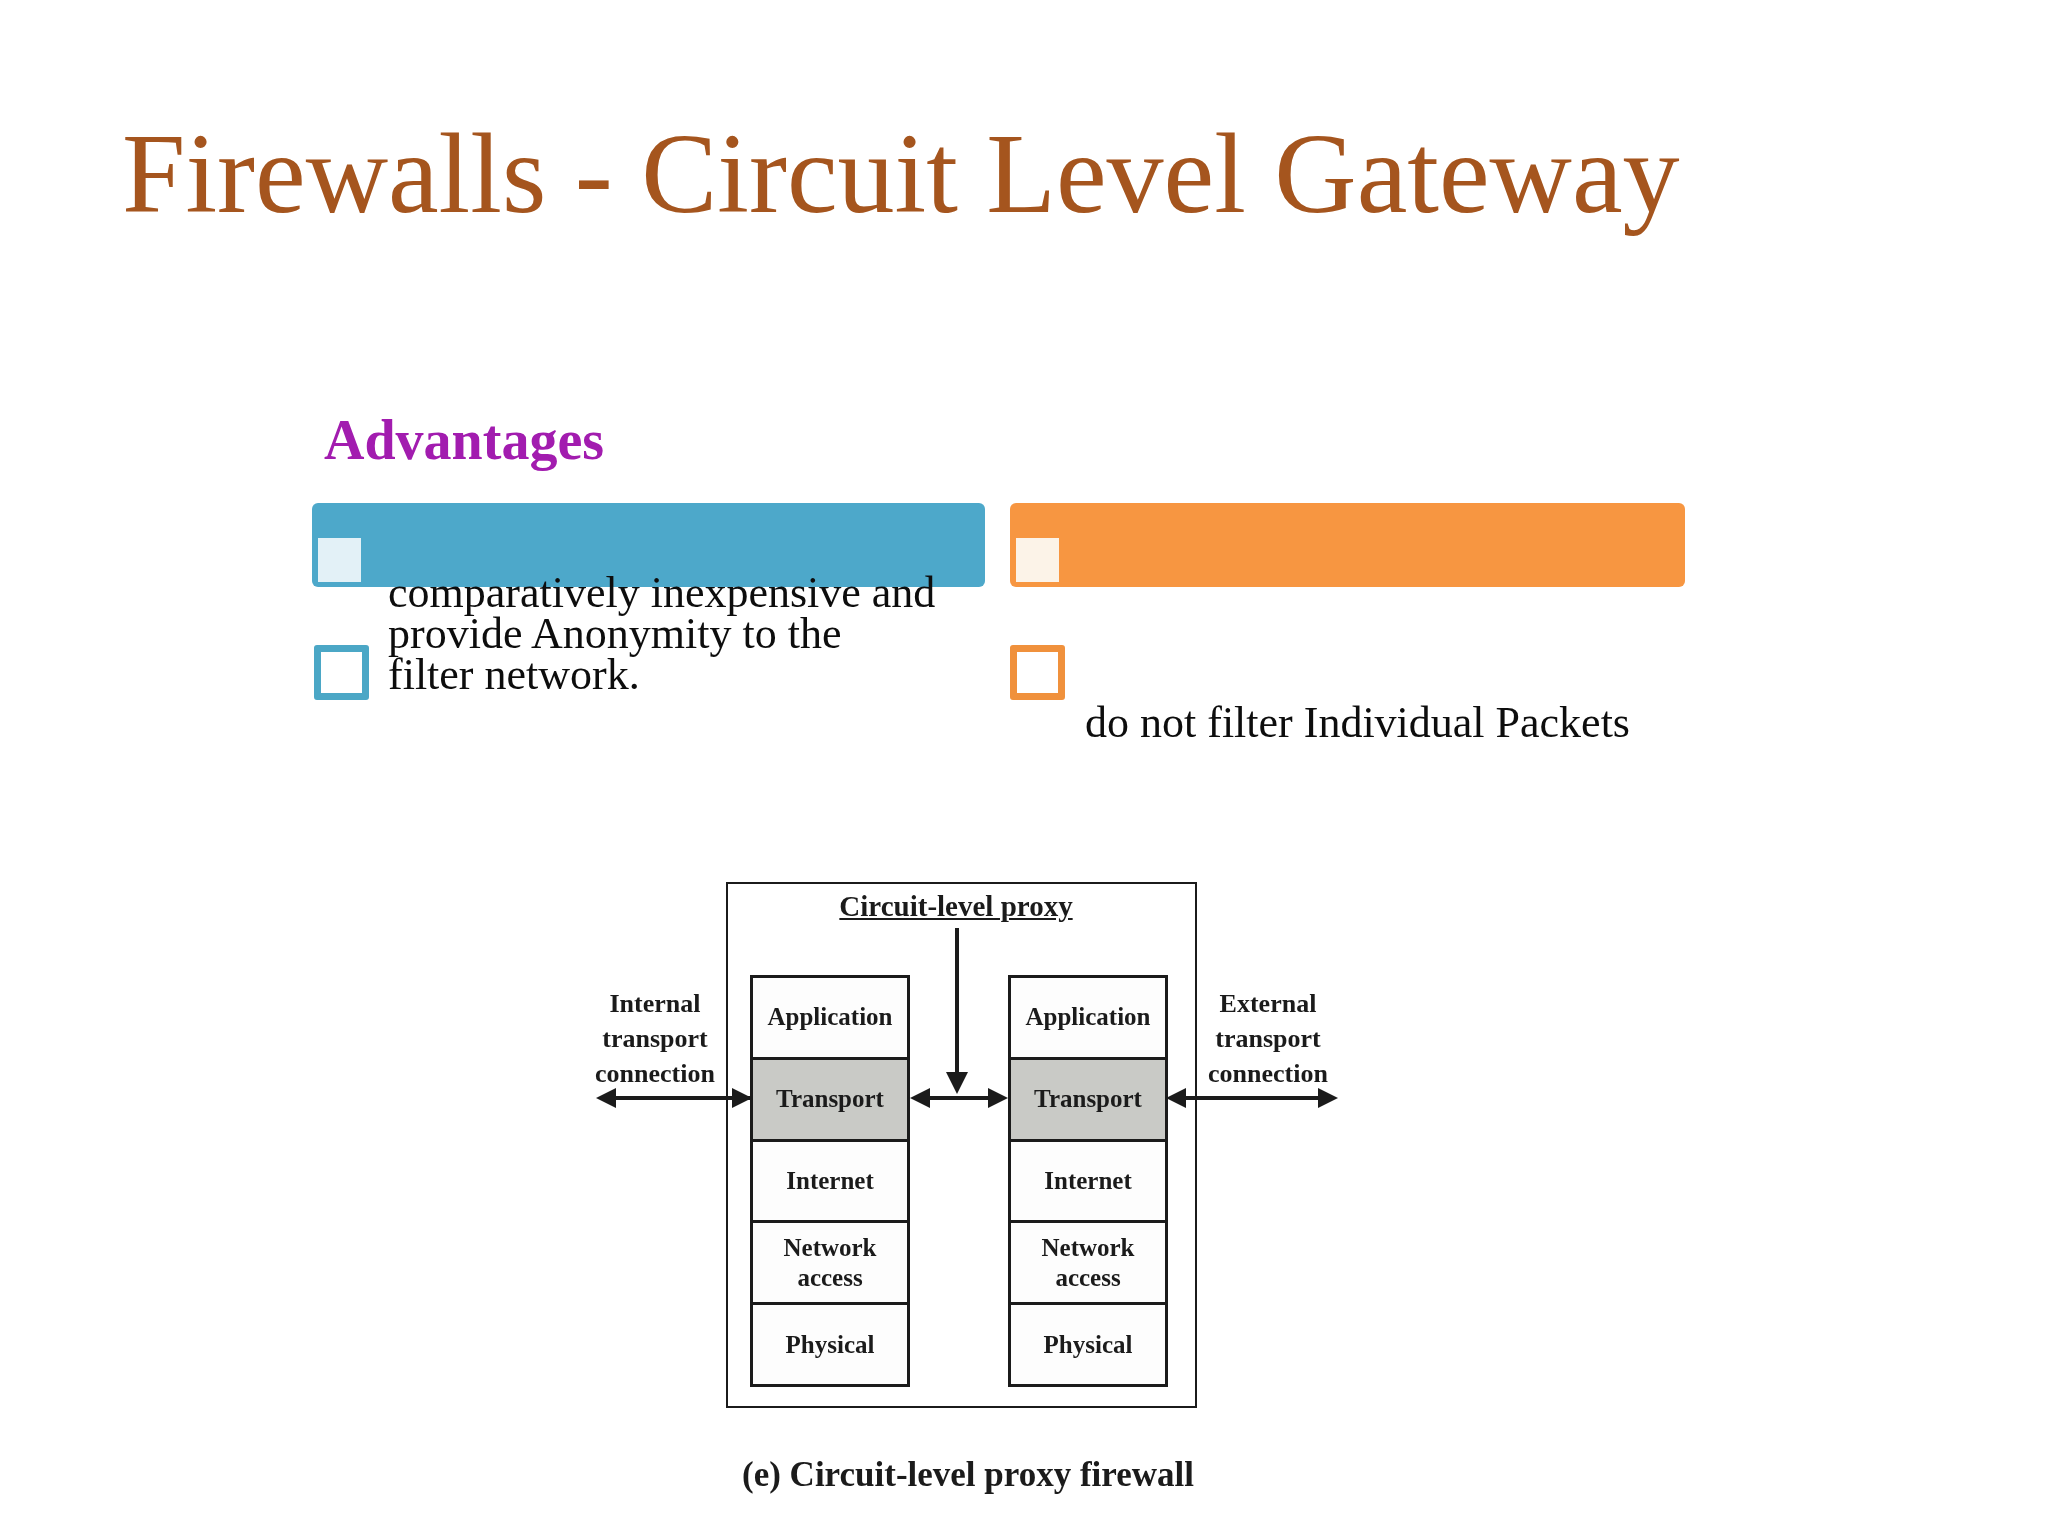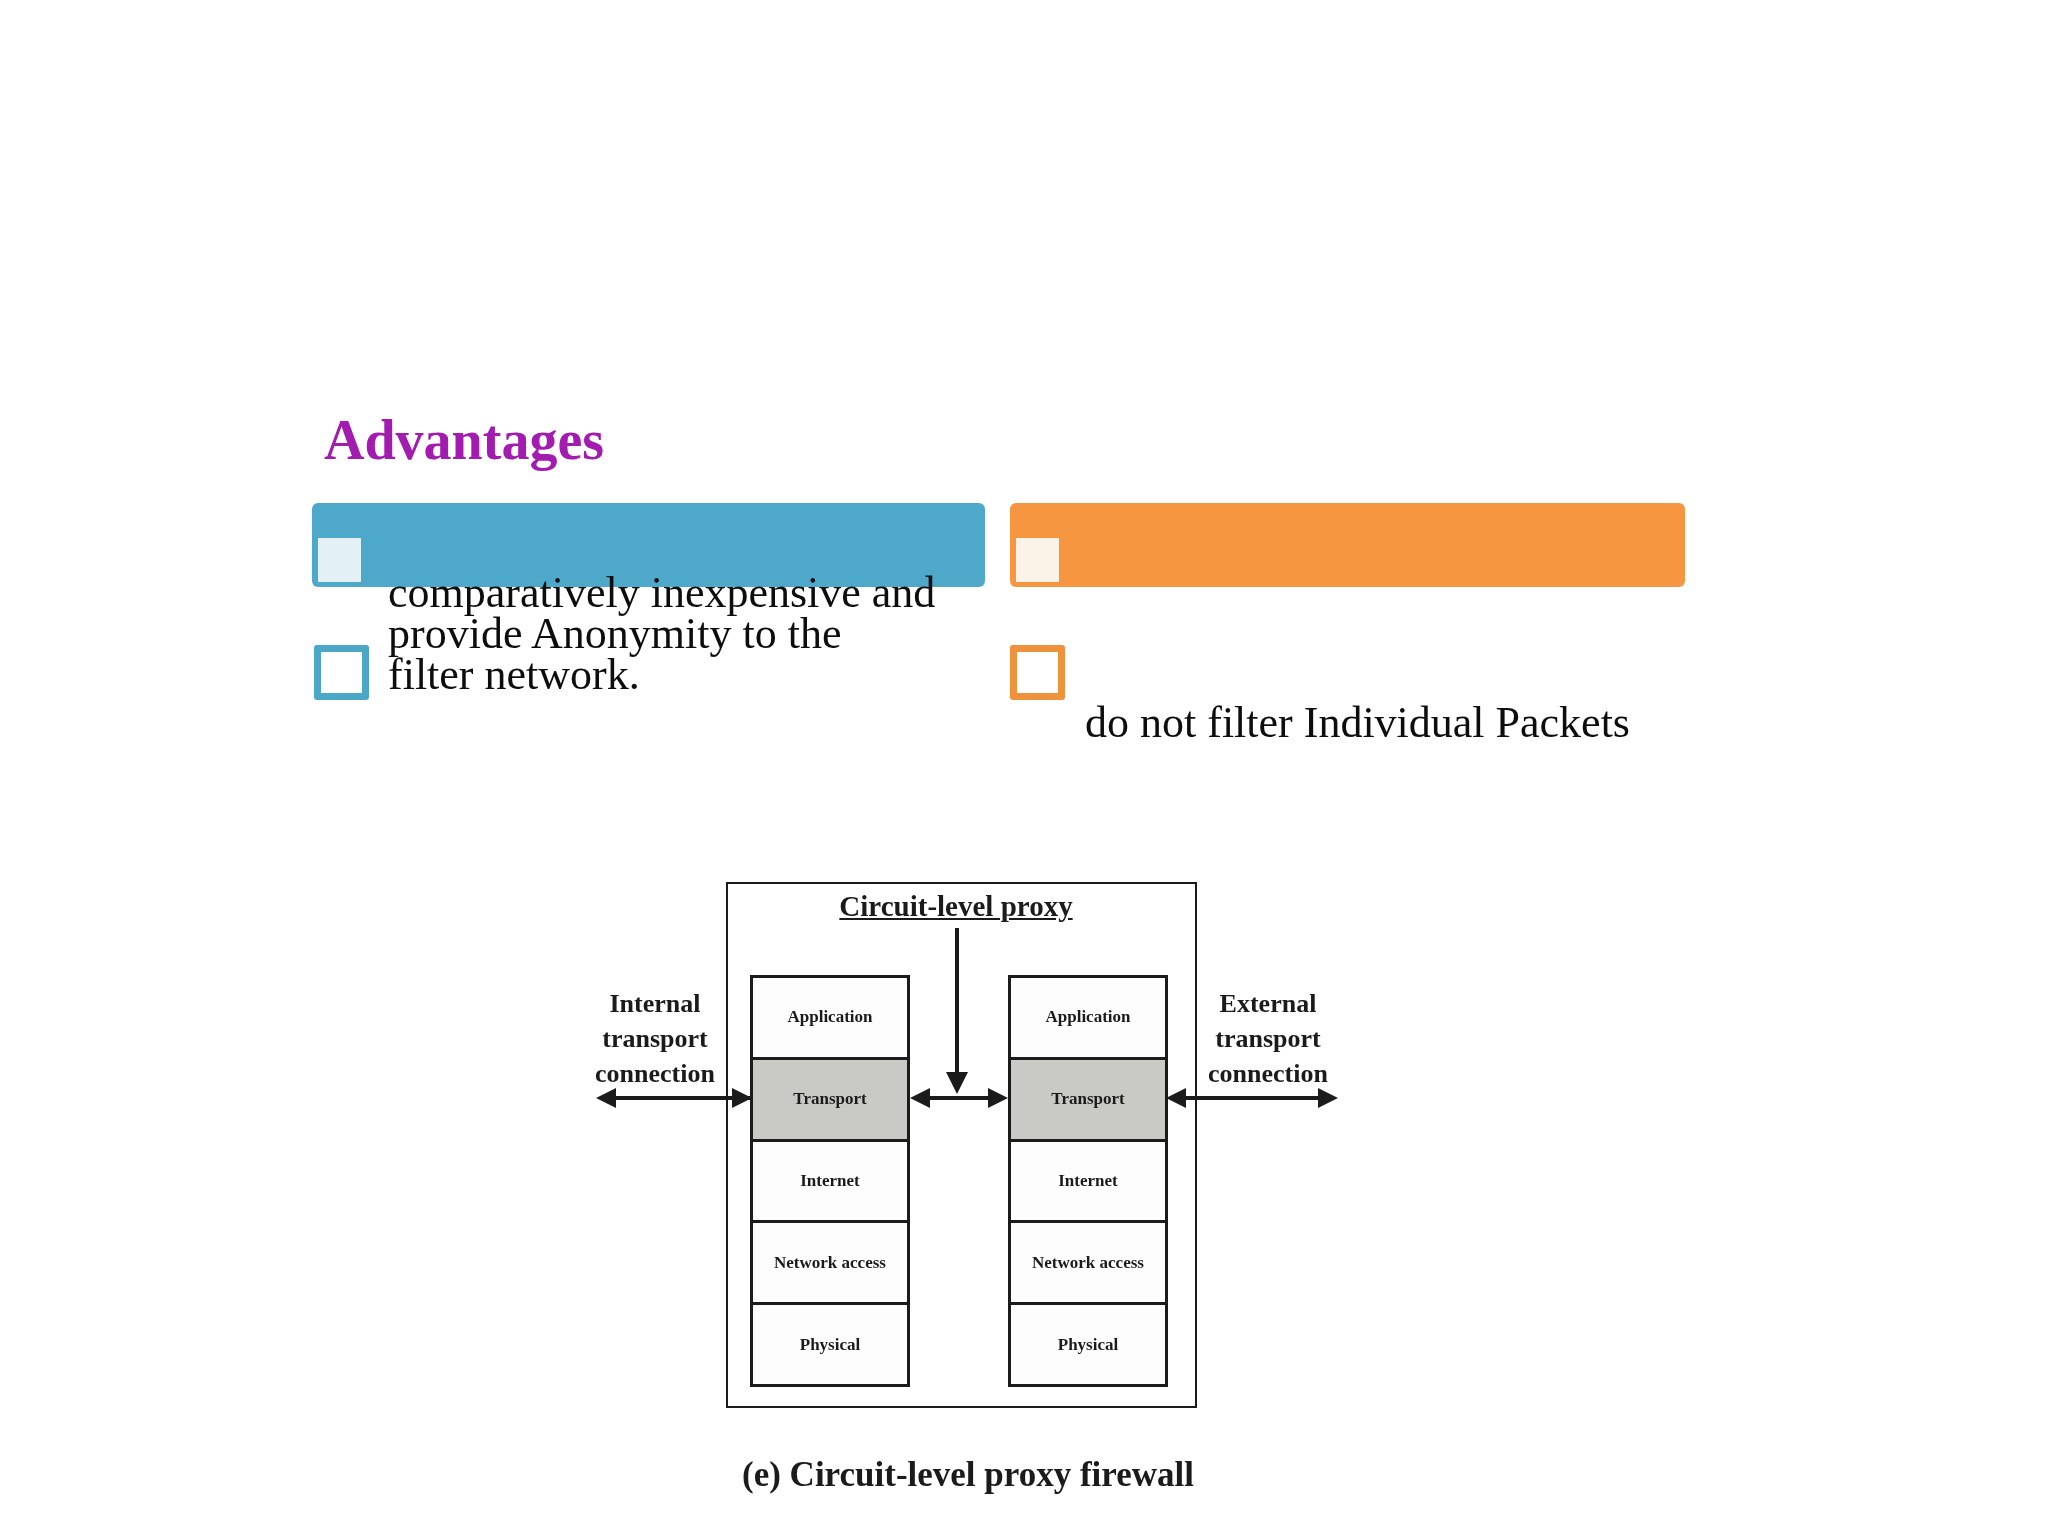--- a/index.html
+++ b/index.html
@@ -40,41 +40,42 @@
   .outer-box{left:726px;top:882px;width:471px;height:526px;border:2px solid #1b1b1b;background:#ffffff;box-sizing:border-box;}
   .diagram-label{font-weight:bold;color:#1b1b1b;text-align:center;text-decoration:underline;}
   .top-label{left:816px;top:890px;width:280px;font-size:29px;line-height:32px;}
   .caption{left:700px;top:1456px;width:536px;font-size:35px;line-height:38px;font-weight:bold;color:#1b1b1b;text-align:center;}
 
   .stack{top:975px;width:160px;height:412px;border:3px solid #1b1b1b;box-sizing:border-box;
          display:flex;flex-direction:column;background:#fdfdfd;}
   .stack-left{left:750px;}
   .stack-right{left:1008px;}
   .cell{flex:1;display:flex;align-items:center;justify-content:center;text-align:center;
-        font-weight:bold;font-size:17px;line-height:30px;color:#1b1b1b;padding:0 18px;}
+        font-weight:bold;font-size:25px;line-height:30px;color:#1b1b1b;padding:0 18px;}
   .cell + .cell{border-top:3px solid #1b1b1b;}
   .cell-hl{background:#C9CAC6;}
 
   .side-label{width:160px;font-size:26px;line-height:35px;font-weight:bold;color:#1b1b1b;text-align:center;}
   .label-left{left:575px;top:986px;}
   .label-right{left:1188px;top:986px;}
 
   
   .h-line{height:4px;background:#1b1b1b;top:1096px;}
   .v-line{left:955px;top:928px;width:4px;height:150px;background:#1b1b1b;}
   .ah{width:0;height:0;}
   .ah-left{border-top:10px solid transparent;border-bottom:10px solid transparent;border-right:20px solid #1b1b1b;top:1088px;}
   .ah-right{border-top:10px solid transparent;border-bottom:10px solid transparent;border-left:20px solid #1b1b1b;top:1088px;}
   .ah-down{left:946px;top:1072px;border-left:11px solid transparent;border-right:11px solid transparent;border-top:22px solid #1b1b1b;}
 </style>
 </head>
 <body>
 
 <div class="slide">
 
+  <h1 class="abs title">Firewalls - Circuit Level Gateway</h1>
 
   <div class="abs col-heading heading-adv">Advantages</div>
 
   <div class="abs bar bar-adv">
     <div class="chip chip-adv"></div>
   </div>
   <div class="abs bar bar-dis">
     <div class="chip chip-dis"></div>
   </div>
 

